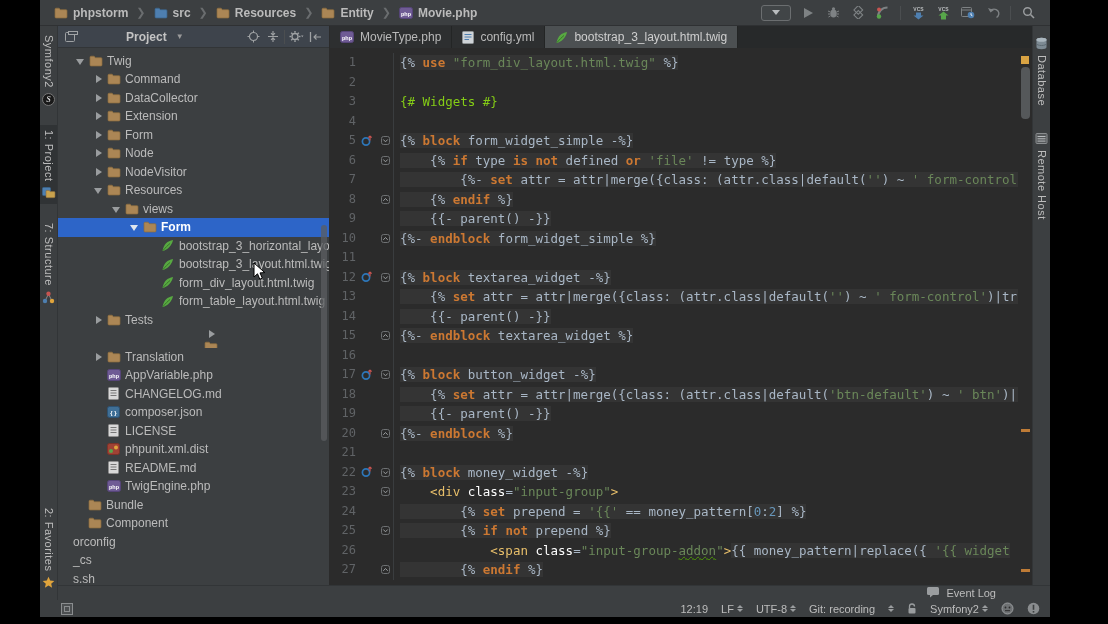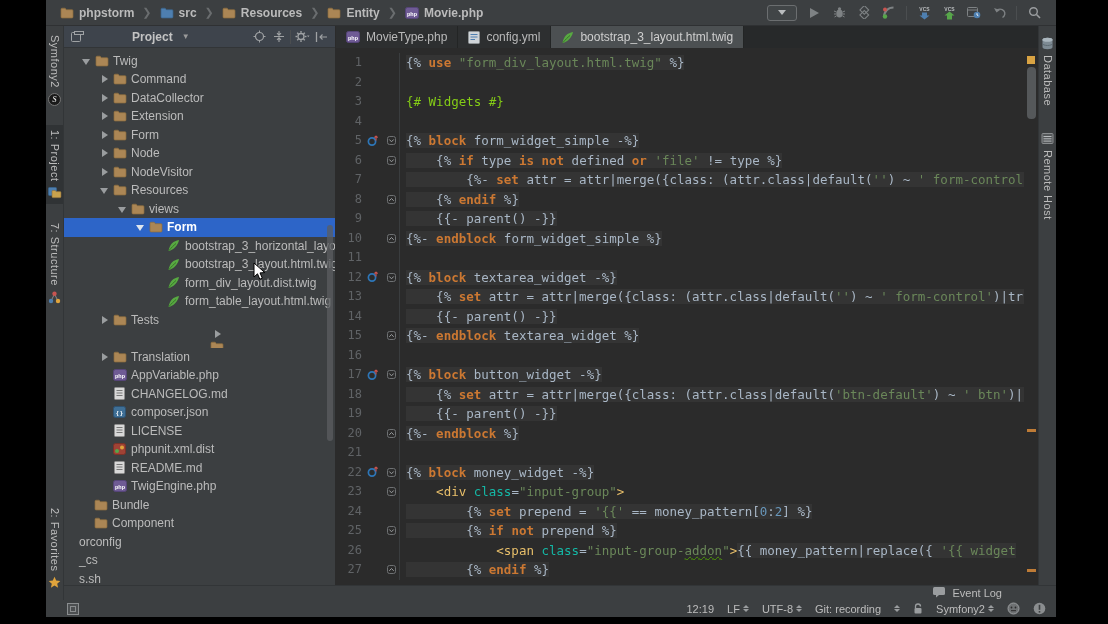--- a/index.html
+++ b/index.html
@@ -1,19 +1,19 @@
 <!DOCTYPE html>
 <html><head>
 <meta charset="utf-8">
 <style>
   * { margin:0; padding:0; box-sizing:border-box; }
   html,body { width:1108px; height:624px; background:#000; overflow:hidden;
     font-family:"Liberation Sans", sans-serif; }
   #stage { position:relative; width:1108px; height:624px; background:#000; }
-  #window { position:absolute; left:46px; top:0; width:1010px; height:617px;
+  #window { position:absolute; left:40px; top:0; width:1010px; height:617px;
     background:#3c3f41; overflow:hidden; }
 
   
   #toolbar { position:absolute; left:0; top:0; width:1010px; height:26px;
     background:#3c3f41; border-bottom:1px solid #2f3133; display:flex; align-items:center; }
   #breadcrumbs { display:flex; align-items:center; padding-left:10px; gap:2px; }
   .crumb { display:flex; align-items:center; gap:5px; color:#bbbbbb; font-size:12px;
     font-weight:bold; padding:0 4px; }
   .crumb-sep { color:#6a6d6f; font-size:11px; padding:0 2px; }
   #toolbar-right { margin-left:auto; display:flex; align-items:center; gap:9px; padding-right:14px; }
@@ -65,21 +65,21 @@
   #code { position:absolute; left:0; top:0; right:0; padding-top:5px;
     font-family:"DejaVu Sans Mono", monospace; font-size:12.5px; }
   .cline { height:19.5px; line-height:19.5px; display:flex; white-space:pre; }
   .gut { flex:0 0 64px; display:flex; border-right:1px solid #3a3d3f; }
   .lnum { width:26px; text-align:right; color:#606366; font-size:12px; }
   .govr { width:22px; display:flex; align-items:center; justify-content:center; }
   .gfold { width:14px; display:flex; align-items:center; justify-content:center; color:#8a8d8f; font-size:8px; }
   .ctext { padding-left:6px; overflow:hidden; }
   .ctext span.h { background:rgba(255,255,255,0.045); }
   .d { color:#a9b7c6; } .k { color:#cc7832; font-weight:bold; } .s { color:#6a8759; }
-  .c { color:#84cc16; } .n { color:#6897bb; } .t { color:#e8bf6a; } .a { color:#14b8a6; }
+  .c { color:#84cc16; } .n { color:#6897bb; } .t { color:#e8bf6a; } .a { color:#ffffff; }
   .v { color:#6a8759; }
   .w { color:#6a8759; text-decoration:underline wavy #4e9a06; text-decoration-thickness:1px; }
   #stripe { position:absolute; right:0; top:0; bottom:0; width:14px; background:#2b2b2b; }
   #stripe .warnbox { position:absolute; right:3px; top:8px; width:8px; height:8px; background:#d9a343; }
   #stripe .thumb { position:absolute; right:2px; top:19px; width:9px; height:52px;
     background:#55585a; border-radius:4px; }
   #stripe .mark { position:absolute; right:2px; width:9px; height:3px; background:#be7b36; }
 
   
   #bottom-toolbar { position:absolute; left:18px; right:0; top:585px; height:15px;
@@ -442,21 +442,21 @@
             <span class="tlabel">bootstrap_3_layout.html.twig</span>
           </div>
           <div class="trow" style="top: 223.5px; padding-left: 90px;">
             <span class="tarrow"></span>
             <span class="ticon">
               <svg width="13" height="13" viewBox="0 0 13 13">
                 <path d="M1.5 12 C2.5 5.5, 6.5 1.8, 12 1 C11 6.5, 6.8 10.8, 1.5 12 Z" fill="#58a942"></path>
                 <path d="M2 11.5 C4.5 8.5, 6.5 6.5, 9 4.5" stroke="#336e25" stroke-width="0.9" fill="none"></path>
               </svg>
             </span>
-            <span class="tlabel">form_div_layout.dist.twig</span>
+            <span class="tlabel">form_div_layout.html.twig</span>
           </div>
           <div class="trow" style="top: 242px; padding-left: 90px;">
             <span class="tarrow"></span>
             <span class="ticon">
               <svg width="13" height="13" viewBox="0 0 13 13">
                 <path d="M1.5 12 C2.5 5.5, 6.5 1.8, 12 1 C11 6.5, 6.8 10.8, 1.5 12 Z" fill="#58a942"></path>
                 <path d="M2 11.5 C4.5 8.5, 6.5 6.5, 9 4.5" stroke="#336e25" stroke-width="0.9" fill="none"></path>
               </svg>
             </span>
             <span class="tlabel">form_table_layout.html.twig</span>

